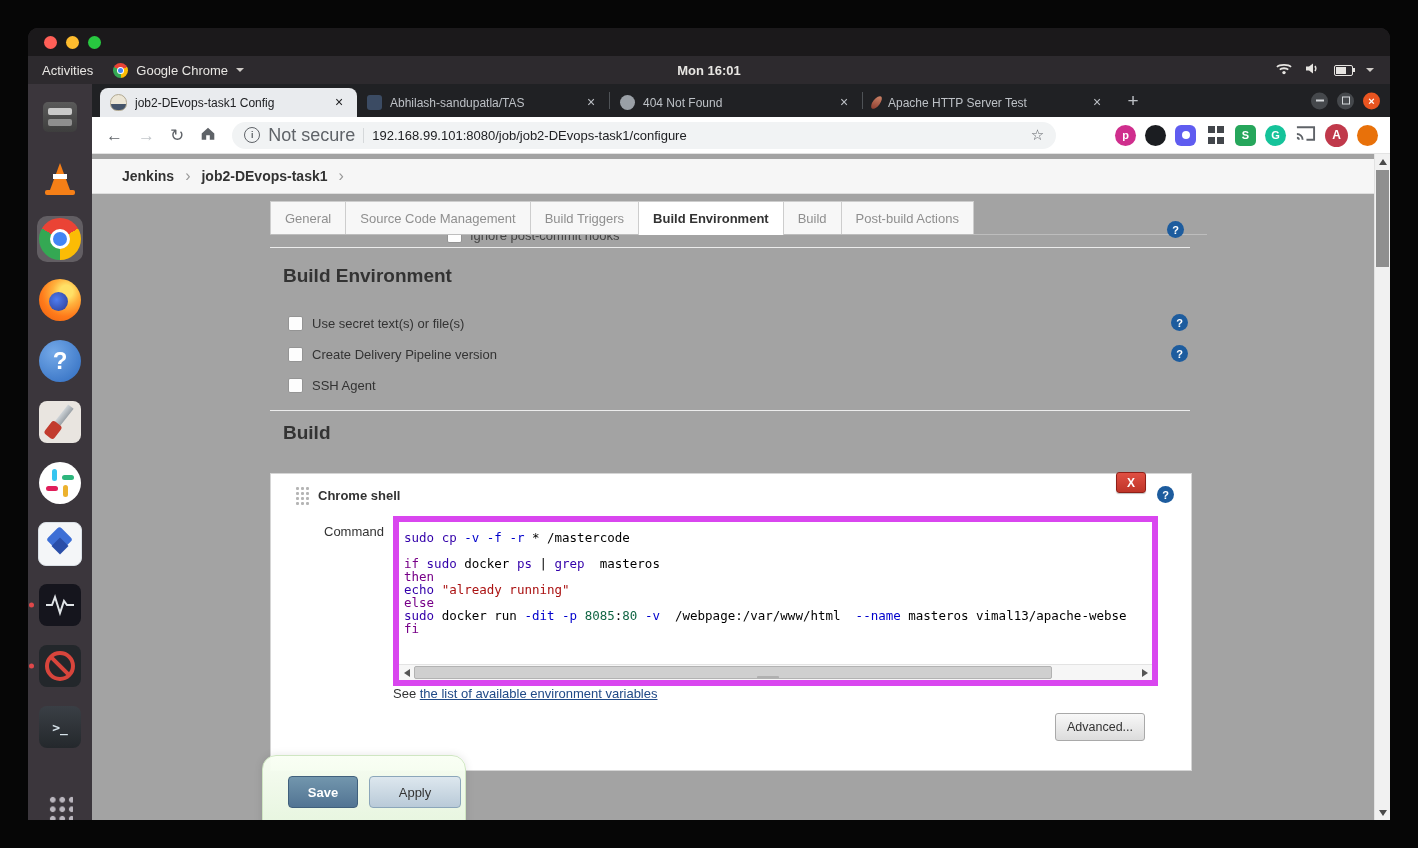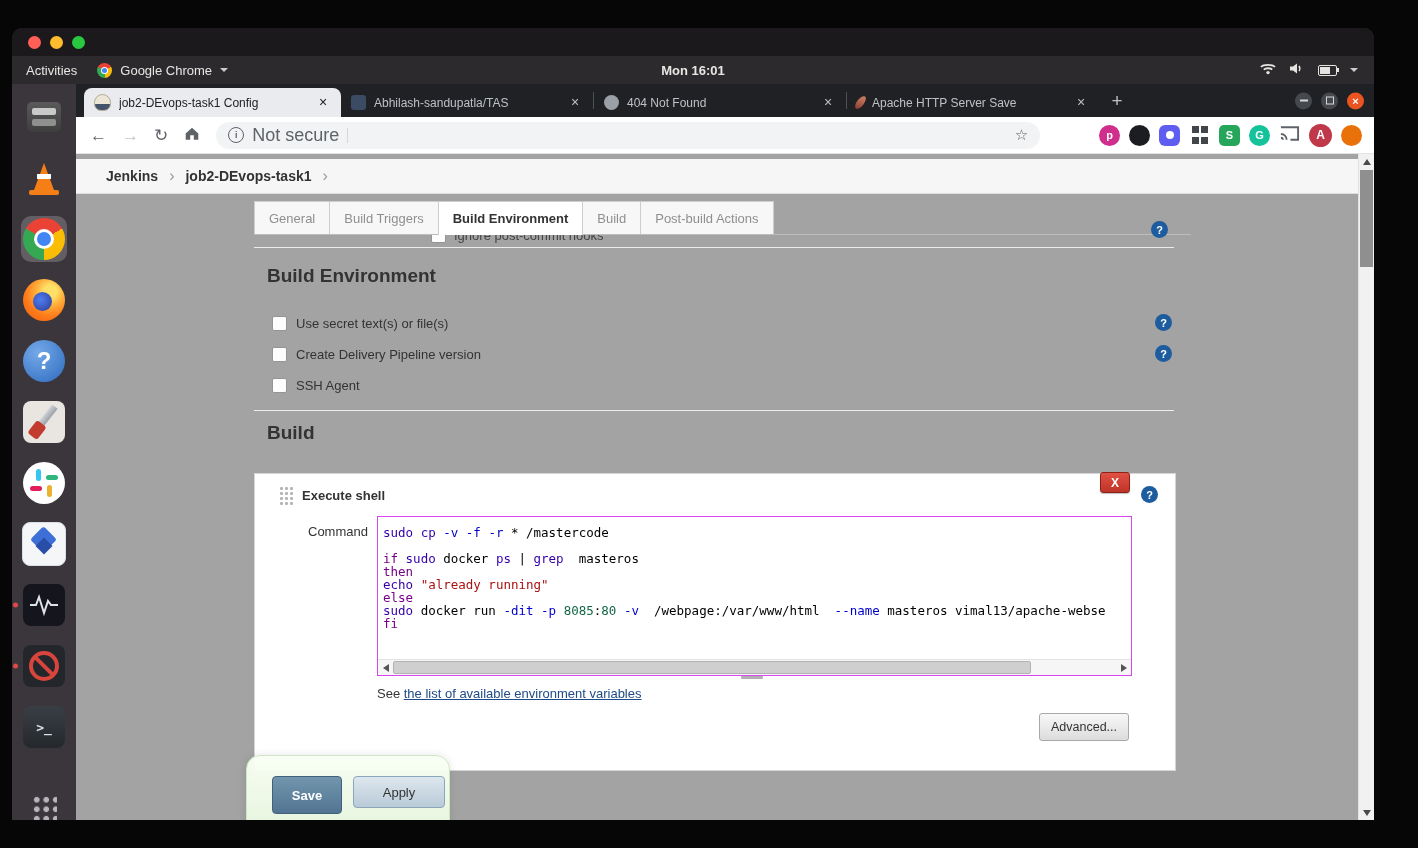--- a/index.html
+++ b/index.html
@@ -2,21 +2,21 @@
 <html><head>
 <meta charset="utf-8">
 <style>
   html,body{margin:0;padding:0}
   body{position:relative;width:1418px;height:848px;background:#060606;overflow:hidden;
        font-family:"Liberation Sans",sans-serif;color:#333}
   i{font-style:normal}
   button{font-family:inherit;cursor:pointer}
 
   
-  .screen{position:absolute;left:12px;top:28px;width:1362px;height:792px;
+  .screen{position:absolute;left:28px;top:28px;width:1362px;height:792px;
           border-radius:10px 10px 0 0;overflow:hidden;background:#2d2a2e}
 
   
   .titlebar{height:28px;background:#1b191b;display:flex;align-items:center;padding-left:16px;gap:9px}
   .tl{width:13px;height:13px;border-radius:50%}
   .tl-red{background:#ff5f57}.tl-yellow{background:#febc2e}.tl-green{background:#28c840}
 
   
   .panel{height:28px;background:#2d2a2e;color:#e8e6e3;display:flex;align-items:center;font-size:13px;position:relative}
   .panel-left{display:flex;align-items:center;gap:20px;padding-left:14px}
@@ -185,41 +185,41 @@
   .step-box{position:absolute;left:178px;top:280px;width:920px;height:296px;border:1px solid #d5d5d5;background:#fff}
   .grip{position:absolute;left:24px;top:12px;width:15px;height:19px;
       background:radial-gradient(circle,#b5b5b5 1.3px,transparent 1.7px) 0 0/5px 5px}
   .step-title{position:absolute;left:47px;top:14px;font-weight:bold;color:#333}
   .x-btn{position:absolute;left:845px;top:-2px;width:30px;height:21px;background:linear-gradient(#e05043,#bf3428);
       border:1px solid #8f2018;border-radius:3px;color:#fff;font-weight:bold;font-size:12px;
       display:flex;align-items:center;justify-content:center;box-shadow:0 1px 1px rgba(0,0,0,.25)}
   .step-help{position:absolute;left:886px;top:12px}
 
   .cmd-label{position:absolute;left:53px;top:50px;color:#333}
-  .cmd-box{position:absolute;left:122px;top:42px;width:753px;height:158px;border:1px solid #d946ef;background:#fff;
+  .cmd-box{position:absolute;left:122px;top:42px;width:753px;height:158px;border:6px solid #d946ef;background:#fff;
       display:flex;flex-direction:column}
   .code{flex:1;overflow:hidden;padding:9px 5px 0;font-family:"DejaVu Sans Mono",monospace;font-size:12.5px;
       line-height:13px;white-space:pre;color:#000}
   .cl{height:13px}
   .tk-d{color:#000}.tk-b{color:#3300aa}.tk-a{color:#0000cc}.tk-k{color:#770088}.tk-s{color:#aa1111}.tk-n{color:#116644}
   .hscroll{height:15px;border-top:1px solid #e3e3e3;background:#f6f6f6;display:flex;align-items:center;flex:none}
   .hs-btn{width:15px;height:15px;display:flex;align-items:center;justify-content:center;flex:none}
   .hs-track{flex:1;position:relative;height:100%}
   .hs-thumb{position:absolute;left:0;top:1px;bottom:1px;width:88%;background:#cfcfcf;border:1px solid #b2b2b2;border-radius:2px}
   .resize-nub{position:absolute;left:486px;top:202px;width:22px;height:3px;background:#b0b0b0;border-radius:1px}
 
   .env-hint{position:absolute;left:122px;top:212px;color:#333}
   .env-link{color:#204a87;text-decoration:underline;cursor:pointer}
   .advanced-btn{position:absolute;left:784px;top:239px;width:90px;height:28px;background:linear-gradient(#f8f8f8,#dcdcdc);
       border:1px solid #a9a9a9;border-radius:3px;font-size:12.5px;color:#333}
 
   .save-bar{position:absolute;left:170px;top:562px;width:202px;height:70px;z-index:5;
       background:linear-gradient(180deg,rgba(249,255,244,.97),rgba(233,248,225,.97));
       border:1px solid #cfe6c2;border-radius:14px 14px 0 0;box-shadow:0 0 8px rgba(0,0,0,.10)}
-  .btn-save{position:absolute;left:25px;top:20px;width:70px;height:38px;border-radius:4px;
+  .btn-save{position:absolute;left:25px;top:20px;width:70px;height:32px;border-radius:4px;
       background:linear-gradient(#7296ad,#527493);border:1px solid #40607c;color:#fff;font-weight:bold;font-size:13px}
   .btn-apply{position:absolute;left:106px;top:20px;width:92px;height:32px;border-radius:4px;
       background:linear-gradient(#dde7ee,#b9cad8);border:1px solid #8ba6ba;color:#333;font-size:13px}
 </style>
 </head>
 <body>
 
 <div class="screen">
 
   <div class="titlebar">
@@ -328,21 +328,21 @@
         </div>
         <span class="tsep"></span>
         <div class="tab">
           <span class="fav fav-404"></span>
           <span class="tab-title">404 Not Found</span>
           <span class="tab-close">×</span>
         </div>
         <span class="tsep"></span>
         <div class="tab">
           <span class="fav fav-apache"></span>
-          <span class="tab-title">Apache HTTP Server Save</span>
+          <span class="tab-title">Apache HTTP Server Test</span>
           <span class="tab-close">×</span>
         </div>
         <span class="newtab">+</span>
         <div class="win-controls">
           <span class="wc">
               <i class="wc-min"></i>
             </span>
           <span class="wc">
               <i class="wc-max"></i>
             </span>
@@ -354,20 +354,21 @@
         <span class="nav-ic">←</span>
         <span class="nav-ic disabled">→</span>
         <span class="nav-ic">↻</span>
         <span class="nav-ic"><svg width="18" height="17" viewBox="0 0 20 18">
               <path d="M3 9 L10 2.5 L17 9 V16 H12 V11 H8 V16 H3 Z" fill="#5f6368"></path>
             </svg></span>
         <div class="omnibox">
           <span class="info-badge">i</span>
           <span class="sec-label">Not secure</span>
           <span class="om-divider"></span>
+          <span class="url-text">192.168.99.101:8080/job/job2-DEvops-task1/configure</span>
           <span class="star">☆</span>
         </div>
         <div class="ext-bar">
           <span class="ext ext-p">p</span>
           <span class="ext ext-dark"></span>
           <span class="ext ext-loom">
               <span class="loom-dot"></span>
             </span>
           <span class="ext ext-grid">
               <i></i>
@@ -400,20 +401,21 @@
           <div class="jenkins-body">
 
             <div class="clipped-row">
               <span class="cb"></span>
               <span>Ignore post-commit hooks</span>
             </div>
             <span class="help clipped-help">?</span>
 
             <div class="config-tabs">
               <span class="ct">General</span>
+              <span class="ct">Source Code Management</span>
               <span class="ct">Build Triggers</span>
               <span class="ct active">Build Environment</span>
               <span class="ct">Build</span>
               <span class="ct">Post-build Actions</span>
             </div>
 
             <div class="hr hr1"></div>
 
             <div class="h2 h2-env">Build Environment</div>
 
@@ -433,21 +435,21 @@
               <span class="cb"></span>
               <span>SSH Agent</span>
             </div>
 
             <div class="hr hr2"></div>
 
             <div class="h2 h2-build">Build</div>
 
             <div class="step-box">
               <span class="grip"></span>
-              <span class="step-title">Execute shell</span>
+              <span class="step-title">Chrome shell</span>
               <button class="x-btn">X</button>
               <span class="help step-help">?</span>
 
               <span class="cmd-label">Command</span>
               <div class="cmd-box">
                 <div class="code"><div class="cl"><span class="tk-b">sudo </span><span class="tk-b">cp </span><span class="tk-a">-v </span><span class="tk-a">-f </span><span class="tk-a">-r </span><span class="tk-d">* /mastercode</span></div><div class="cl"></div><div class="cl"><span class="tk-k">if </span><span class="tk-b">sudo </span><span class="tk-d">docker </span><span class="tk-b">ps </span><span class="tk-d">| </span><span class="tk-b">grep </span><span class="tk-d"> masteros</span></div><div class="cl"><span class="tk-k">then</span></div><div class="cl"><span class="tk-b">echo </span><span class="tk-s">"already running"</span></div><div class="cl"><span class="tk-k">else</span></div><div class="cl"><span class="tk-b">sudo </span><span class="tk-d">docker run </span><span class="tk-a">-dit </span><span class="tk-a">-p </span><span class="tk-n">8085</span><span class="tk-d">:</span><span class="tk-n">80 </span><span class="tk-a">-v </span><span class="tk-d"> /webpage:/var/www/html  </span><span class="tk-a">--name </span><span class="tk-d">masteros vimal13/apache-webse</span></div><div class="cl"><span class="tk-k">fi</span></div></div>
                 <div class="hscroll">
                   <span class="hs-btn">
                       <span class="tri tri-left"></span>
                     </span>

